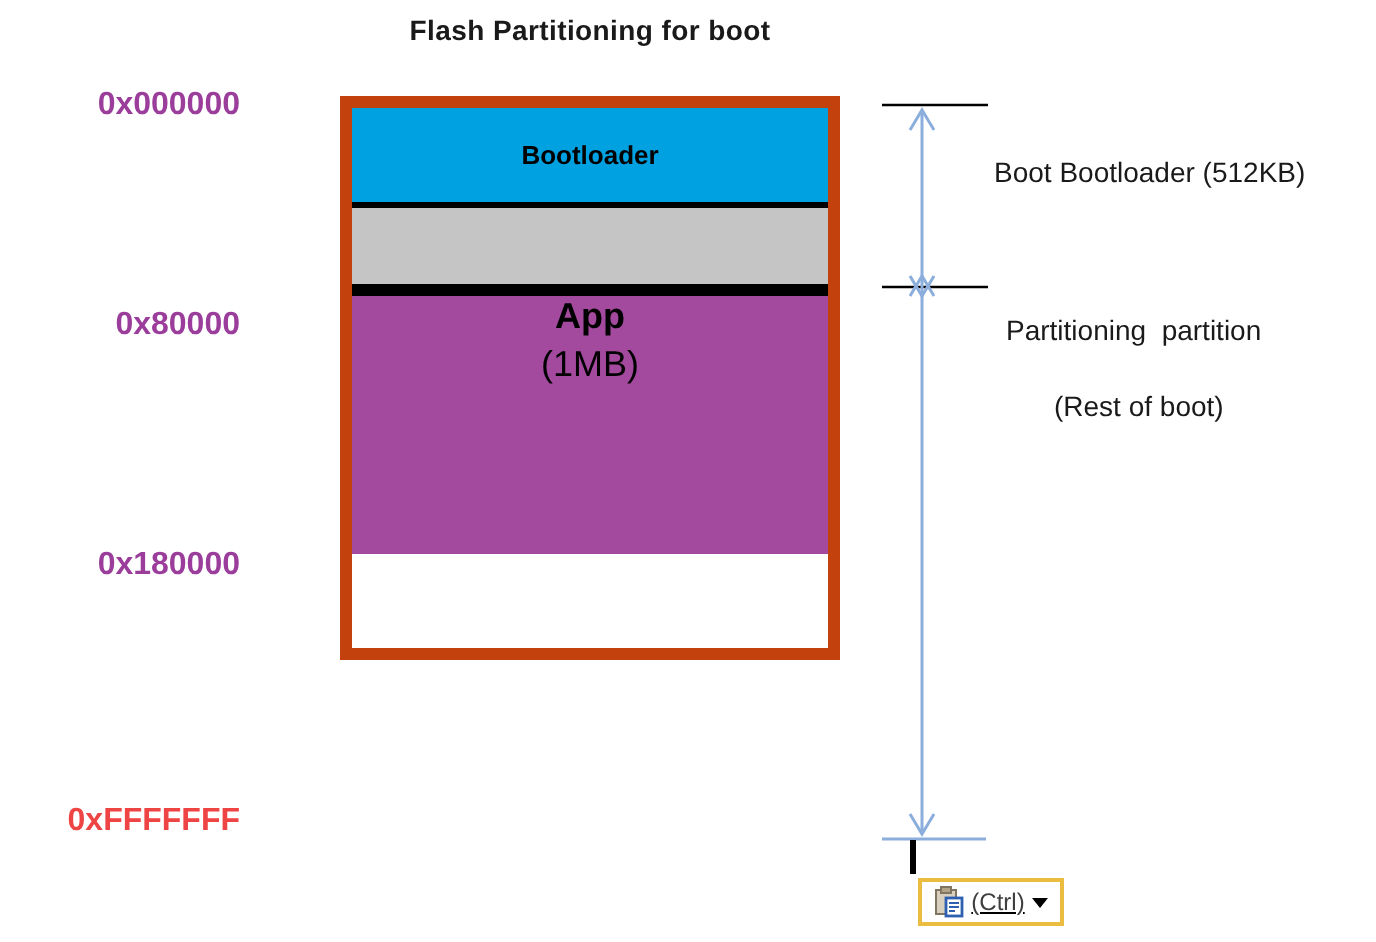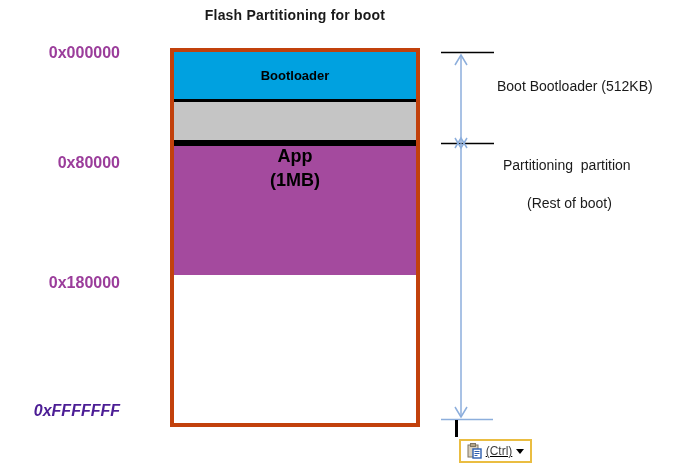--- a/index.html
+++ b/index.html
@@ -17,54 +17,54 @@
   .title {
     left: 170px; top: 7px; width: 250px;
     text-align: center;
     font-size: 14px; font-weight: bold; color: #1a1a1a;
     letter-spacing: 0.2px;
   }
 
   
   .flash-rect {
     left: 170px; top: 48px;
-    width: 250px; height: 379px;
-    border: 4px solid #c2410c;
+    width: 250px; height: 282px;
+    border: 6px solid #c2410c;
     background: #ffffff;
     display: flex; flex-direction: column;
   }
   .region { width: 100%; }
   .region-bootloader {
     height: 47px;
     display: flex; align-items: center; justify-content: center;
     font-size: 13px; font-weight: bold; color: #000000;
   }
   .sep1 { height: 3px; background: #000000; }
   .region-reserved { height: 38px; }
   .sep2 { height: 6px; background: #000000; }
   .region-app {
     height: 129px;
     display: flex; flex-direction: column; align-items: center;
     font-size: 18px; color: #000000;
   }
   .region-app .app-label { font-weight: bold; }
-  .region-app .app-sublabel { font-weight: bold; margin-top: 3px; }
+  .region-app .app-sublabel { font-weight: normal; margin-top: 3px; }
   .region-unused { flex: 1; background: #ffffff; }
 
   
   .addr {
     left: 20px; width: 100px;
     text-align: right;
     font-size: 16px; font-weight: bold;
     color: #9B3D9B;
   }
   .addr-0 { top: 44px; }
   .addr-1 { top: 154px; }
   .addr-2 { top: 274px; }
-  .addr-3 { top: 402px; color: #4c1d95; font-style: italic; }
+  .addr-3 { top: 402px; color: #ef4444; }
 
   
   .ann {
     font-size: 14px; color: #1a1a1a;
     white-space: pre;
   }
   .ann-boot { left: 497px; top: 78px; }
   .ann-app1 { left: 503px; top: 157px; }
   .ann-app2 { left: 527px; top: 195px; }
 

